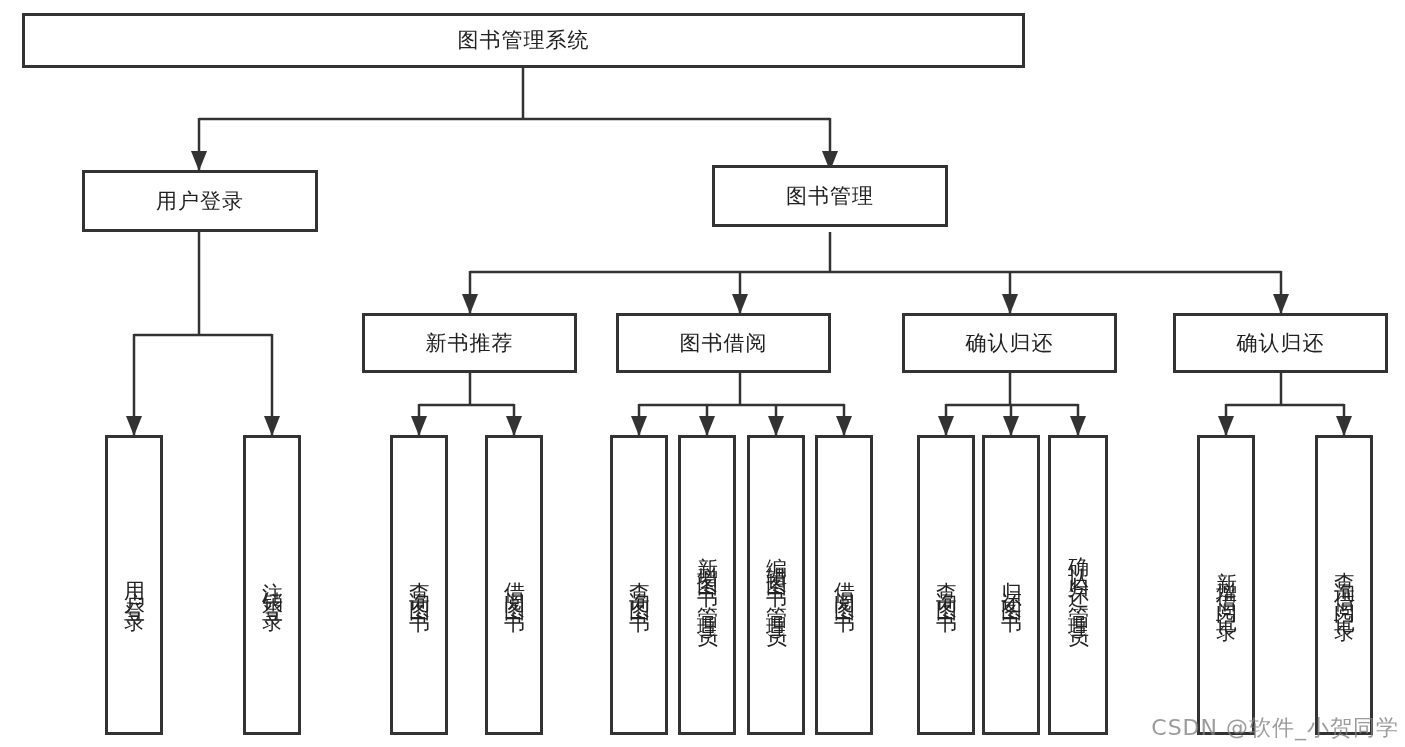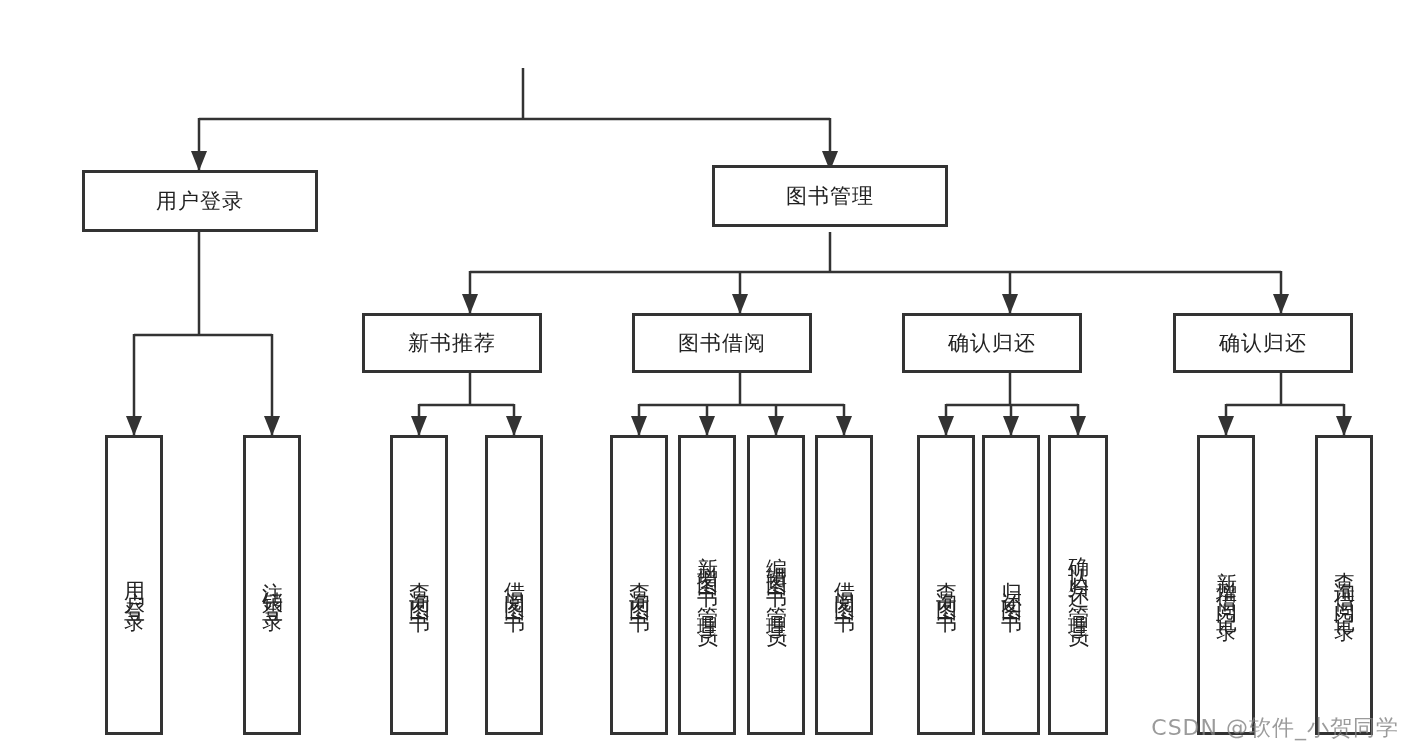--- a/index.html
+++ b/index.html
@@ -38,23 +38,23 @@
   .box .v {
     writing-mode: vertical-rl;
     text-orientation: mixed;
     font-size: 21px;
     letter-spacing: 10px;
     line-height: 1;
   }
   .root      { left: 22px;   top: 13px;  width: 1003px; height: 55px; }
   .lvl2-a    { left: 82px;   top: 170px; width: 236px;  height: 62px; }
   .lvl2-b    { left: 712px;  top: 165px; width: 236px;  height: 62px; }
-  .lvl3      { top: 313px; width: 180px; height: 60px; }
+  .lvl3      { top: 313px; width: 215px; height: 60px; }
   .lvl3-a    { left: 362px; }
-  .lvl3-b    { left: 632px; }
+  .lvl3-b    { left: 616px; }
   .lvl3-c    { left: 902px; }
   .lvl3-d    { left: 1173px; }
   .leaf      { top: 435px; width: 58px; height: 300px; }
   .leaf-1    { left: 105px; }
   .leaf-2    { left: 243px; }
   .leaf-3    { left: 390px; }
   .leaf-4    { left: 485px; }
   .leaf-5    { left: 610px; }
   .leaf-6    { left: 678px; }
   .leaf-7    { left: 747px; }
@@ -124,20 +124,23 @@
       <line x1="1011" y1="404" x2="1011" y2="435" marker-end="url(#arrow)"></line>
       <line x1="1078" y1="404" x2="1078" y2="435" marker-end="url(#arrow)"></line>
 
       <line x1="1281" y1="372" x2="1281" y2="406"></line>
       <line x1="1226" y1="405" x2="1344" y2="405"></line>
       <line x1="1226" y1="404" x2="1226" y2="435" marker-end="url(#arrow)"></line>
       <line x1="1344" y1="404" x2="1344" y2="435" marker-end="url(#arrow)"></line>
     </g>
   </svg>
 
+  <div class="box root">
+    <span class="h">图书管理系统</span>
+  </div>
 
   <div class="box lvl2-a">
     <span class="h">用户登录</span>
   </div>
   <div class="box lvl2-b">
     <span class="h">图书管理</span>
   </div>
 
   <div class="box lvl3 lvl3-a">
     <span class="h">新书推荐</span>

